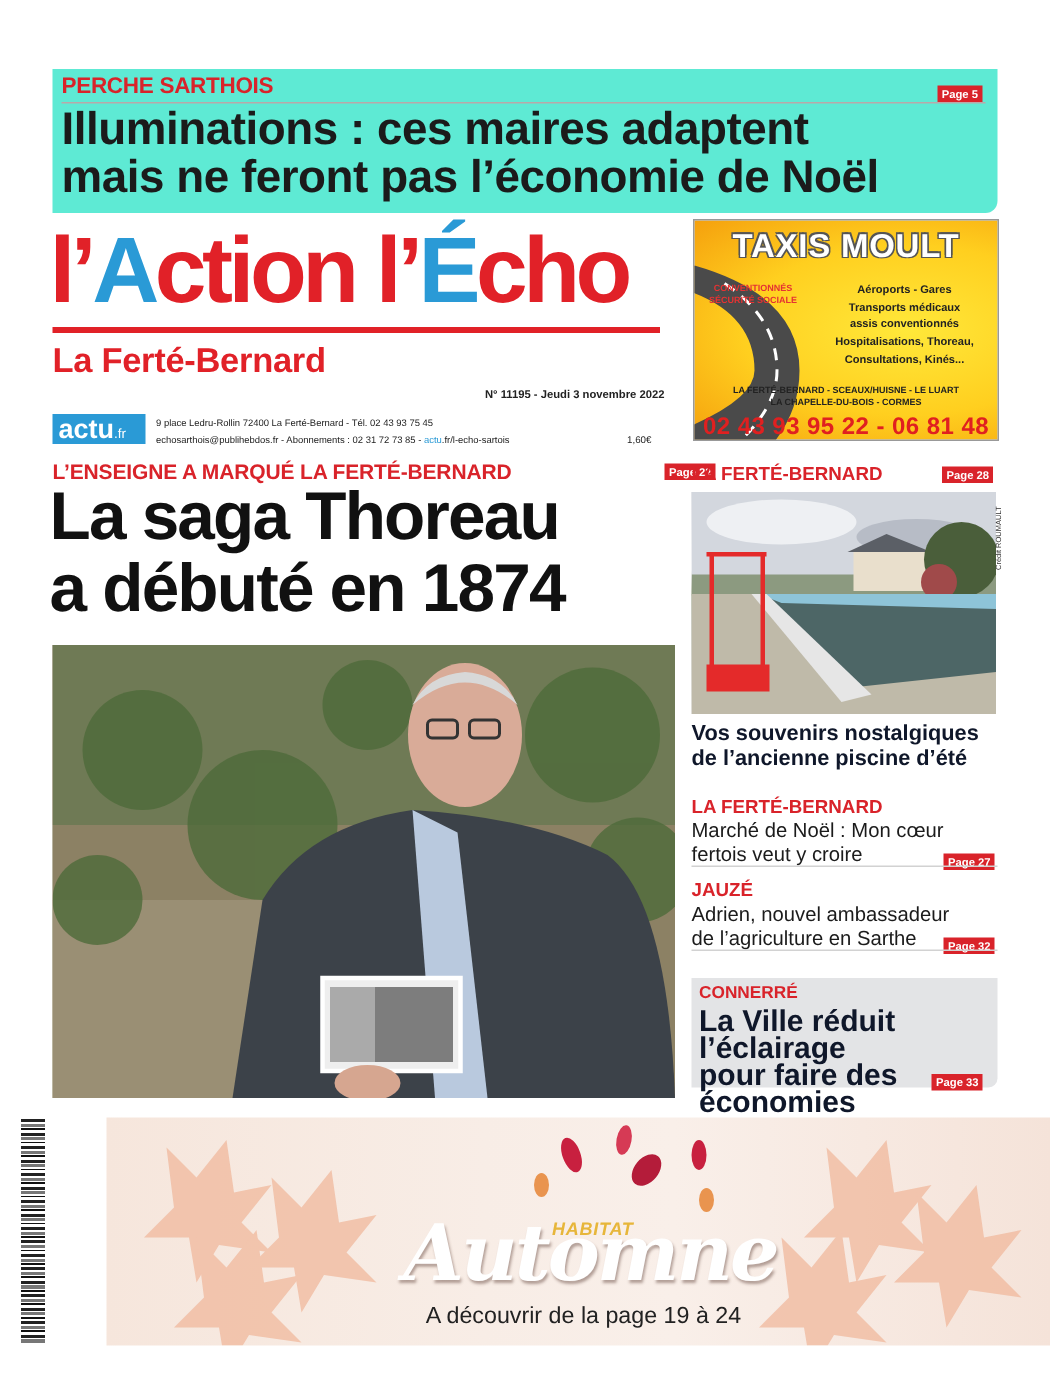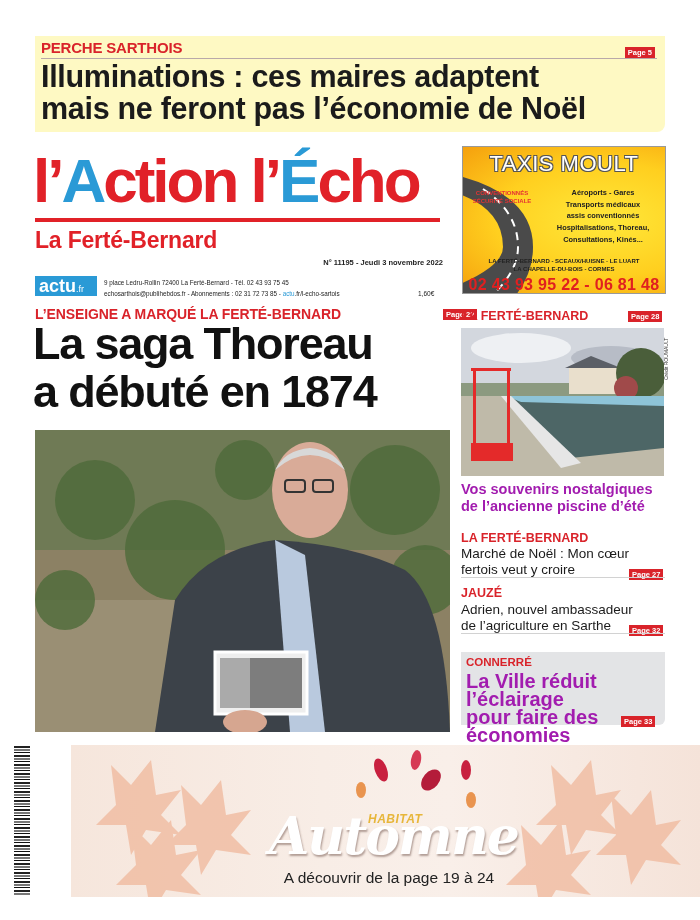--- a/index.html
+++ b/index.html
@@ -1,21 +1,21 @@
 <!DOCTYPE html>
 <html><head>
 <meta charset="utf-8">
 <style>
   * { box-sizing: border-box; margin: 0; padding: 0; }
   body { width: 700px; height: 920px; background: #ffffff; position: relative; overflow: hidden;
          font-family: "DejaVu Sans", sans-serif; color: #1a1a1a; }
   .abs { position: absolute; }
 
   
-  .top-banner { left: 35px; top: 36px; width: 630px; height: 96px; background: #fef9c3;
+  .top-banner { left: 35px; top: 46px; width: 630px; height: 96px; background: #5eead4;
                 border-bottom-right-radius: 8px; }
   .top-kicker { left: 6px; top: 3px; font-family: "Liberation Sans", sans-serif; font-weight: bold;
                 color: #d9232a; font-size: 15px; letter-spacing: -0.2px; }
   .top-rule { left: 6px; top: 22px; width: 616px; height: 1px; background: #b9a9a9; }
   .page-tag { background: #d9232a; color: #fff; font-family: "Liberation Sans", sans-serif;
               font-weight: bold; font-size: 7.5px; padding: 1px 3px; line-height: 9px; }
   .top-page { right: 10px; top: 11px; }
   .top-headline { left: 6px; top: 24px; width: 620px; font-family: "Liberation Sans", sans-serif;
                   font-size: 30.5px; line-height: 32px; color: #1b1b1b; letter-spacing: -0.3px; font-weight: 600; }
 
@@ -44,34 +44,34 @@
   .main-page { left: 415px; top: 309px; margin-left: 28px; }
   .main-headline { left: 33px; top: 320px; width: 420px; font-family: "Liberation Sans", sans-serif;
                    font-weight: 600; font-size: 45px; line-height: 48px; letter-spacing: -1.2px; color: #111; }
   .main-photo { left: 35px; top: 430px; width: 415px; height: 302px; overflow: hidden;
                 background: linear-gradient(135deg, #6a6a4a 0%, #8c8461 30%, #a79d7d 55%, #6f7166 100%); }
 
   
   .taxi-ad { left: 462px; top: 146px; width: 204px; height: 148px; border: 1px solid #999;
              background: radial-gradient(ellipse at 70% 50%, #ffe83a 0%, #ffcf1f 55%, #f5a00d 100%); overflow: hidden; }
   .taxi-title { left: 0; top: 4px; width: 100%; text-align: center; font-family: "Liberation Sans", sans-serif;
-                font-weight: 400; font-size: 22px; color: #fff; letter-spacing: 0.5px;
+                font-weight: 700; font-size: 22px; color: #fff; letter-spacing: 0.5px;
                 text-shadow: 1px 1px 0 #555, -1px -1px 0 #555, 1px -1px 0 #555, -1px 1px 0 #555; }
   .taxi-conv { left: 4px; top: 42px; width: 70px; text-align: center; font-family: "Liberation Sans", sans-serif;
                font-weight: bold; font-size: 6px; color: #e53333; line-height: 8px; }
   .taxi-services { left: 78px; top: 40px; width: 124px; text-align: center; font-family: "Liberation Sans", sans-serif;
                    font-weight: bold; font-size: 7.4px; line-height: 11.7px; color: #222; }
   .taxi-towns { left: 0; top: 110px; width: 100%; text-align: center; font-family: "Liberation Sans", sans-serif;
                 font-weight: bold; font-size: 6px; line-height: 8px; color: #222; }
   .taxi-phone { left: 0; top: 129px; width: 100%; text-align: center; font-family: "Liberation Sans", sans-serif;
                 font-weight: bold; font-size: 16px; color: #e02020; letter-spacing: 0.3px; }
   .road { left: -10px; top: 20px; width: 90px; height: 140px; }
 
   .r-kicker { font-family: "Liberation Sans", sans-serif; font-weight: bold; color: #d9232a; font-size: 12.5px; }
-  .r-head { font-family: "Liberation Sans", sans-serif; font-size: 14.5px; line-height: 17px; color: #a21caf; font-weight: 600; }
+  .r-head { font-family: "Liberation Sans", sans-serif; font-size: 14.5px; line-height: 17px; color: #0f172a; font-weight: 600; }
   .r-head-light { font-family: "Liberation Sans", sans-serif; font-size: 13.5px; line-height: 16px; color: #1b1b1b; }
 
   .pool-photo { left: 461px; top: 328px; width: 203px; height: 148px; overflow: hidden;
                 background: linear-gradient(180deg, #c8ccd4 0%, #e9ecef 35%, #8f9b7c 45%, #9aa08c 55%, #c9c7bd 100%); }
   .credit { left: 663px; top: 380px; font-size: 5px; transform: rotate(-90deg); transform-origin: left top;
             font-family: "Liberation Sans", sans-serif; color: #333; white-space: nowrap; }
 
   .rule-gray { height: 1px; background: #d2d2d2; }
 
   .connerre-box { left: 461px; top: 652px; width: 204px; height: 73px; background: #e3e4e6; border-bottom-right-radius: 6px; }

